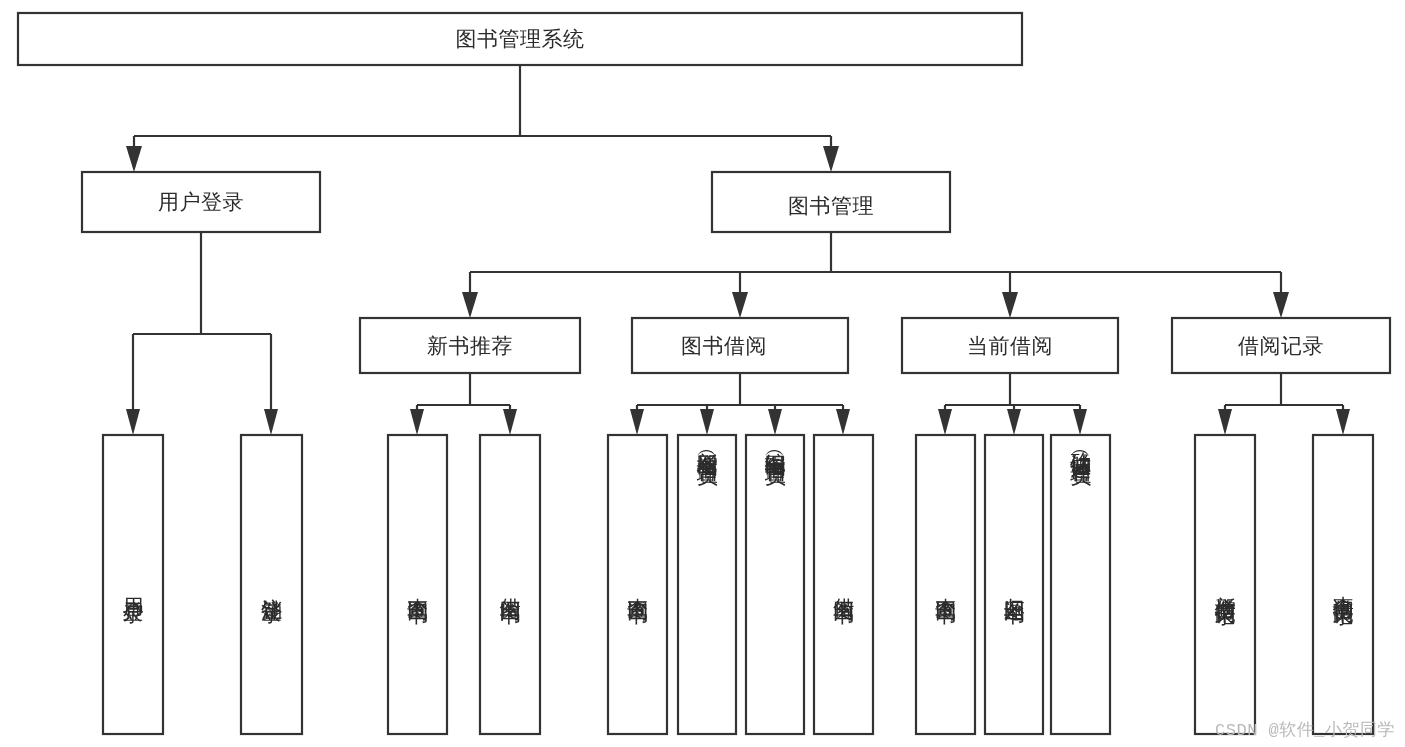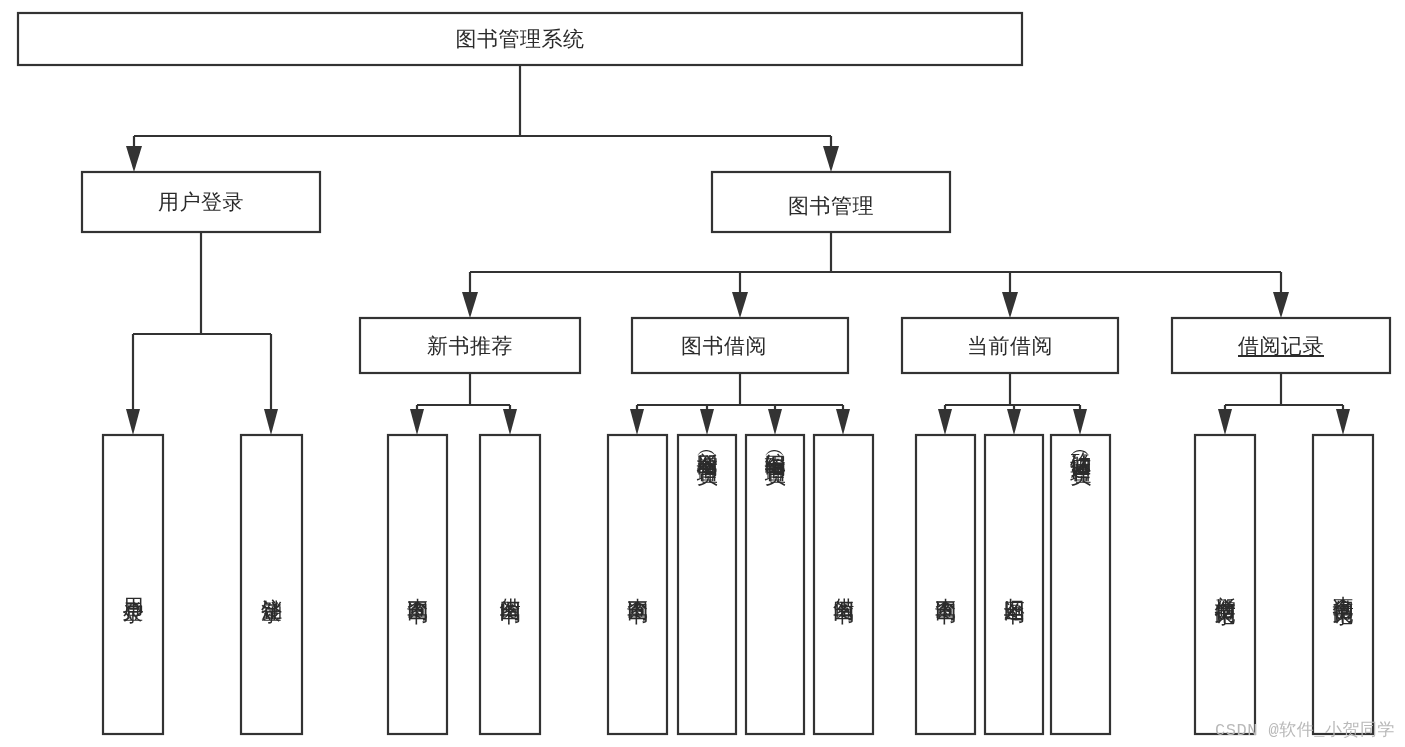--- a/index.html
+++ b/index.html
@@ -191,21 +191,21 @@
 
   <div class="node-label horiz" style="left:360px; top:318px; width:220px; height:55px;">
     <span>新书推荐</span>
   </div>
   <div class="node-label horiz" style="left:632px; top:318px; width:184px; height:55px;">
     <span>图书借阅</span>
   </div>
   <div class="node-label horiz" style="left:902px; top:318px; width:216px; height:55px;">
     <span>当前借阅</span>
   </div>
-  <div class="node-label horiz" style="left:1172px; top:318px; width:218px; height:55px;text-decoration:underline;">
+  <div class="node-label horiz" style="left:1172px; top:318px; width:218px; height:55px;">
     <span>借阅记录</span>
   </div>
 
   <div class="node-label vert" style="left:103px; top:435px; width:60px; height:299px;">
     <span class="vtext">用户登录</span>
   </div>
   <div class="node-label vert" style="left:241px; top:435px; width:61px; height:299px;">
     <span class="vtext">注销登录</span>
   </div>
 

